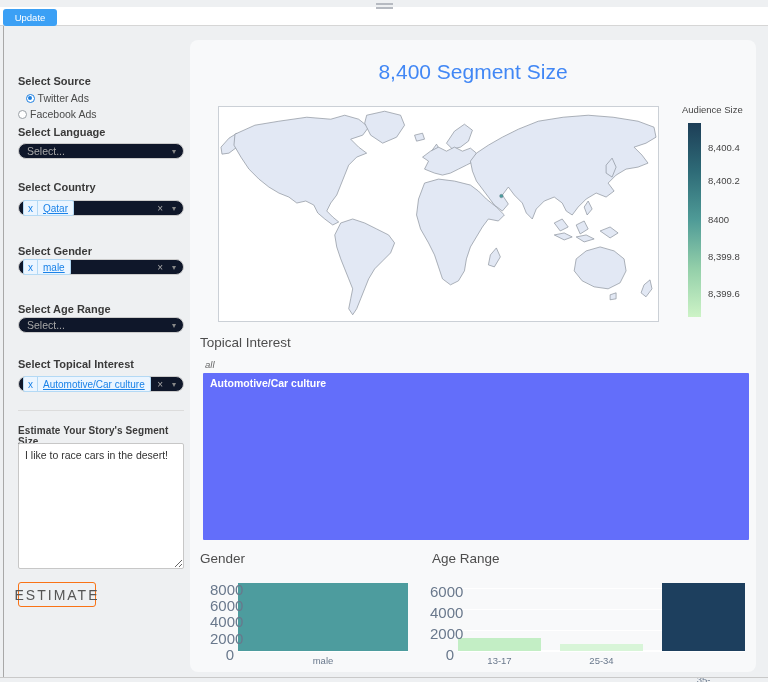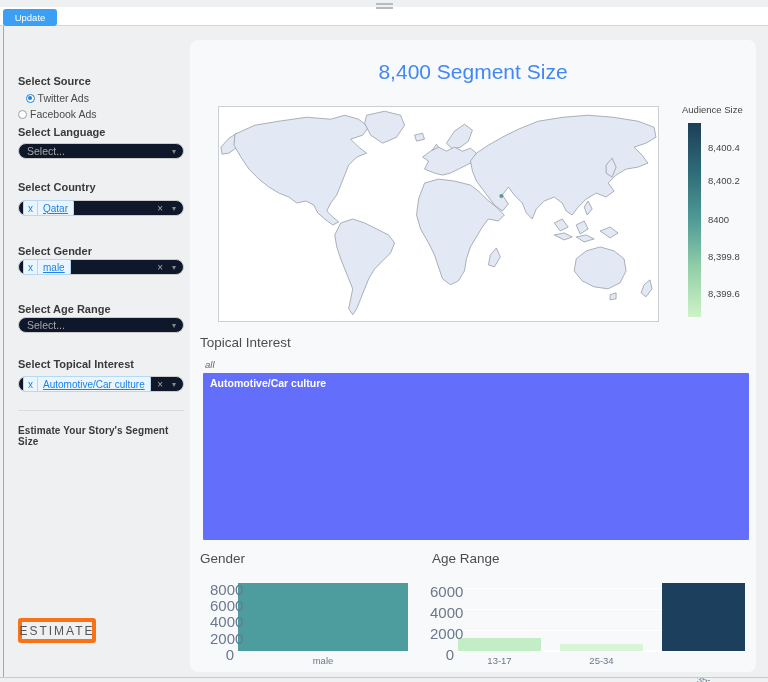--- a/index.html
+++ b/index.html
@@ -33,22 +33,22 @@
   .select-box .clear-x { color:#aaa; font-size:10px; padding-right:2px; }
   .chip { margin-left:4px; height:16px; display:flex; align-items:stretch; border:1px solid #b3d9f5; border-radius:2px;
     background:#ebf5ff; color:#1a82e8; font-size:10px; overflow:hidden; flex:0 0 auto; }
   .chip .x { border-right:1px solid #b3d9f5; padding:1px 4px; display:flex; align-items:center; cursor:pointer; }
   .chip .lbl { padding:1px 5px; display:flex; align-items:center; white-space:nowrap;text-decoration:underline; }
   .chip-fill { flex:1; }
 
   .divider { position:absolute; left:14px; top:384px; width:166px; height:1px; background:#dcdcdc; }
   .story-area { position:absolute; left:14px; top:417px; width:166px; height:126px; border:1px solid #c7c7c7; border-radius:2px;
     background:#fff; font-family:"Liberation Sans", sans-serif; font-size:10.5px; color:#333; padding:5px 6px; resize:both; }
-  .estimate-btn { position:absolute; left:14px; top:556px; width:78px; height:25px; border:4px solid #f97316; border-radius:3px;
-    background:transparent; font-size:12px; letter-spacing:2px; color:#555; display:flex; align-items:center; justify-content:center; cursor:pointer;margin-top:36px; }
+  .estimate-btn { position:absolute; left:14px; top:556px; width:78px; height:25px; border:1px solid #f97316; border-radius:3px;
+    background:transparent; font-size:14px; letter-spacing:2px; color:#555; display:flex; align-items:center; justify-content:center; cursor:pointer; }
 
   
   .card { left:190px; top:40px; width:566px; height:632px; background:#f8f9fa; border-radius:8px; }
   .big-title { position:absolute; left:0; top:20px; width:566px; text-align:center; font-size:21px; color:#4187f5; }
 
   .map-frame { position:absolute; left:28px; top:66px; width:441px; height:216px; background:#fff; border:1px solid #cbd0d6; }
   .cbar-title { position:absolute; left:492px; top:64px; font-size:9.5px; color:#444; }
   .cbar { position:absolute; left:498px; top:83px; width:13px; height:194px; }
   .cbar-tick { position:absolute; left:518px; font-size:9.5px; color:#444; white-space:nowrap; }
 
@@ -131,20 +131,21 @@
       <span class="lbl">Automotive/Car culture</span>
     </span>
     <span class="chip-fill"></span>
     <span class="clear-x">×</span>
     <span class="caret">▾</span>
   </div>
 
   <div class="divider"></div>
 
   <div class="fld-label" style="top:399px; font-size:10px; letter-spacing:0.1px;">Estimate Your Story's Segment Size</div>
+  <textarea class="story-area" style="">I like to race cars in the desert!</textarea>
   <div class="estimate-btn">ESTIMATE</div>
 </div>
 
 <div class="abs card">
   <div class="big-title">8,400 Segment Size</div>
 
   <div class="map-frame">
     <svg width="439" height="214" viewBox="0 0 440 214">
       <g fill="#e2e8f4" stroke="#8b919c" stroke-width="0.7" stroke-linejoin="round">
 

